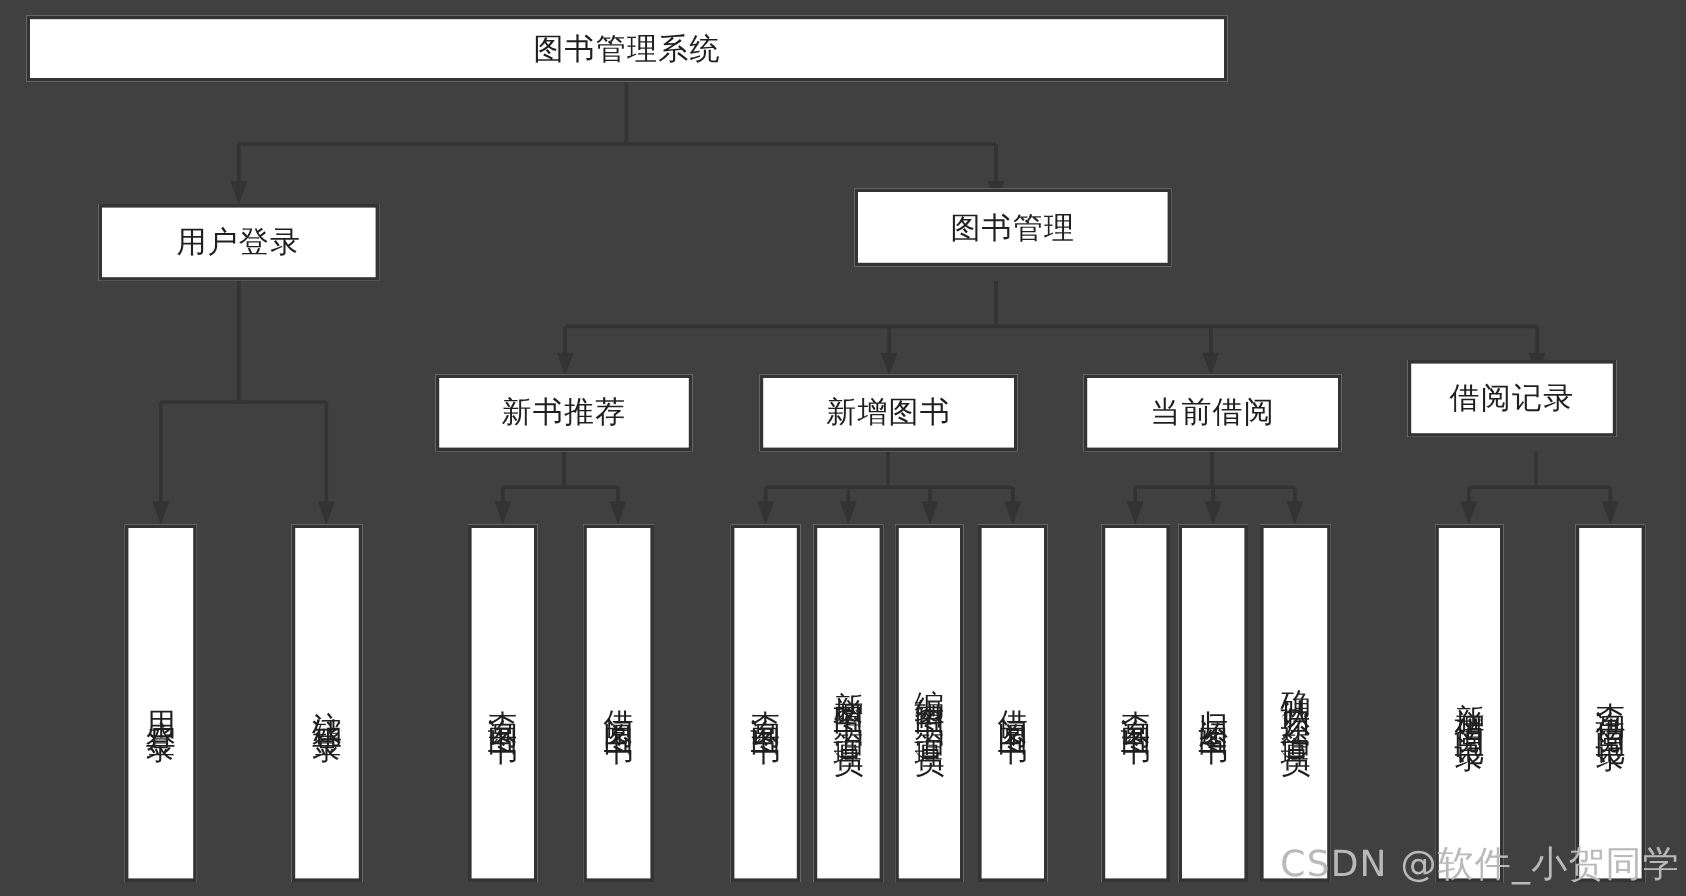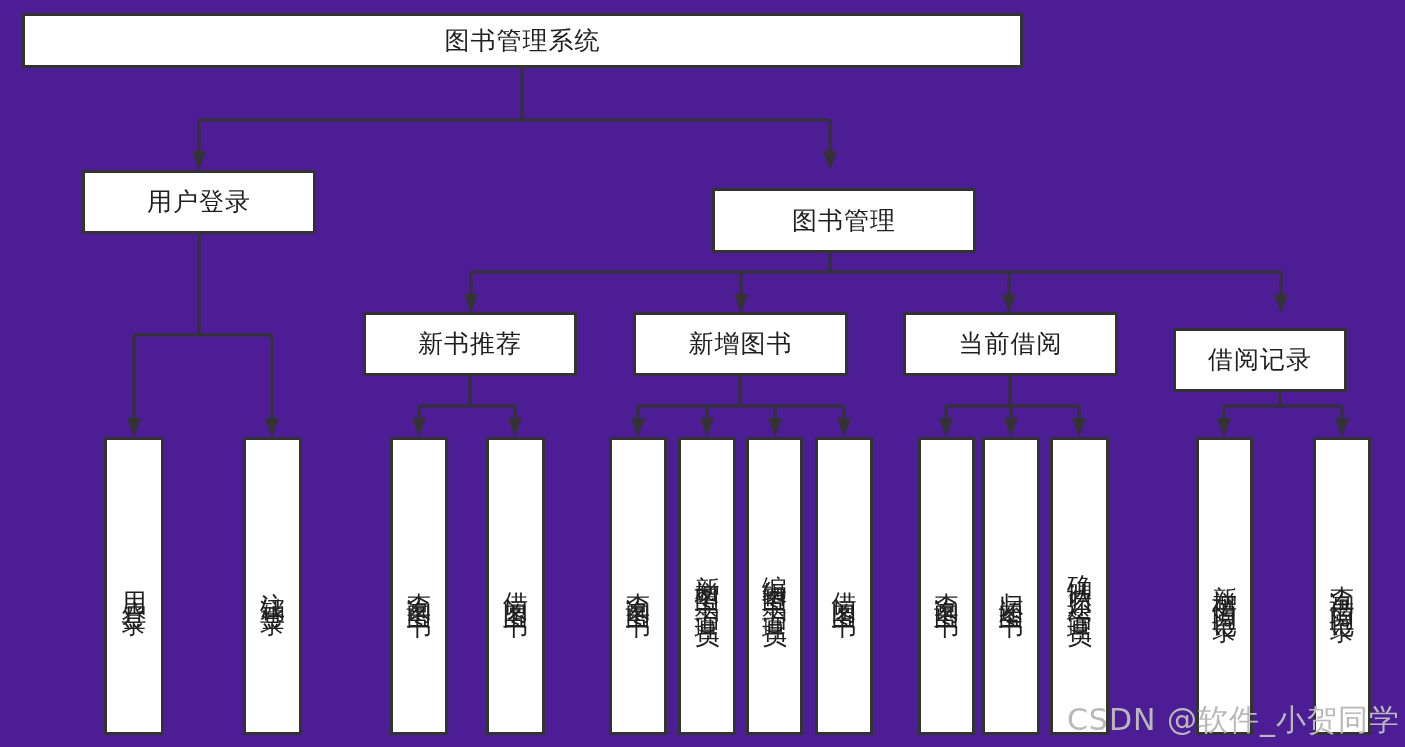--- a/index.html
+++ b/index.html
@@ -5,21 +5,21 @@
   html, body {
     margin: 0;
     padding: 0;
     background: #ffffff;
     font-family: "DejaVu Sans", "Liberation Sans", sans-serif;
   }
   .canvas {
     position: relative;
     width: 1405px;
     height: 747px;
-    background: #4c1d95;
+    background: #404040;
     overflow: hidden;
   }
   .wires {
     position: absolute;
     left: 0;
     top: 0;
     width: 1405px;
     height: 747px;
   }
   .box {
@@ -97,34 +97,34 @@
     </g>
   </svg>
 
   <div class="box" style="left:22px;top:13px;width:1001px;height:55px">
     <span class="hlabel">图书管理系统</span>
   </div>
 
   <div class="box" style="left:82px;top:170px;width:234px;height:64px">
     <span class="hlabel">用户登录</span>
   </div>
-  <div class="box" style="left:712px;top:188px;width:264px;height:65px">
+  <div class="box" style="left:712px;top:157px;width:264px;height:65px">
     <span class="hlabel">图书管理</span>
   </div>
 
   <div class="box" style="left:363px;top:312px;width:214px;height:64px">
     <span class="hlabel">新书推荐</span>
   </div>
   <div class="box" style="left:633px;top:312px;width:215px;height:64px">
     <span class="hlabel">新增图书</span>
   </div>
   <div class="box" style="left:903px;top:312px;width:215px;height:64px">
     <span class="hlabel">当前借阅</span>
   </div>
-  <div class="box" style="left:1173px;top:328px;width:174px;height:64px">
+  <div class="box" style="left:1173px;top:300px;width:174px;height:64px">
     <span class="hlabel">借阅记录</span>
   </div>
 
   <div class="box" style="left:104px;top:437px;width:60px;height:298px">
     <span class="vlabel">用户登录</span>
   </div>
   <div class="box" style="left:243px;top:437px;width:59px;height:298px">
     <span class="vlabel">注销登录</span>
   </div>
 

